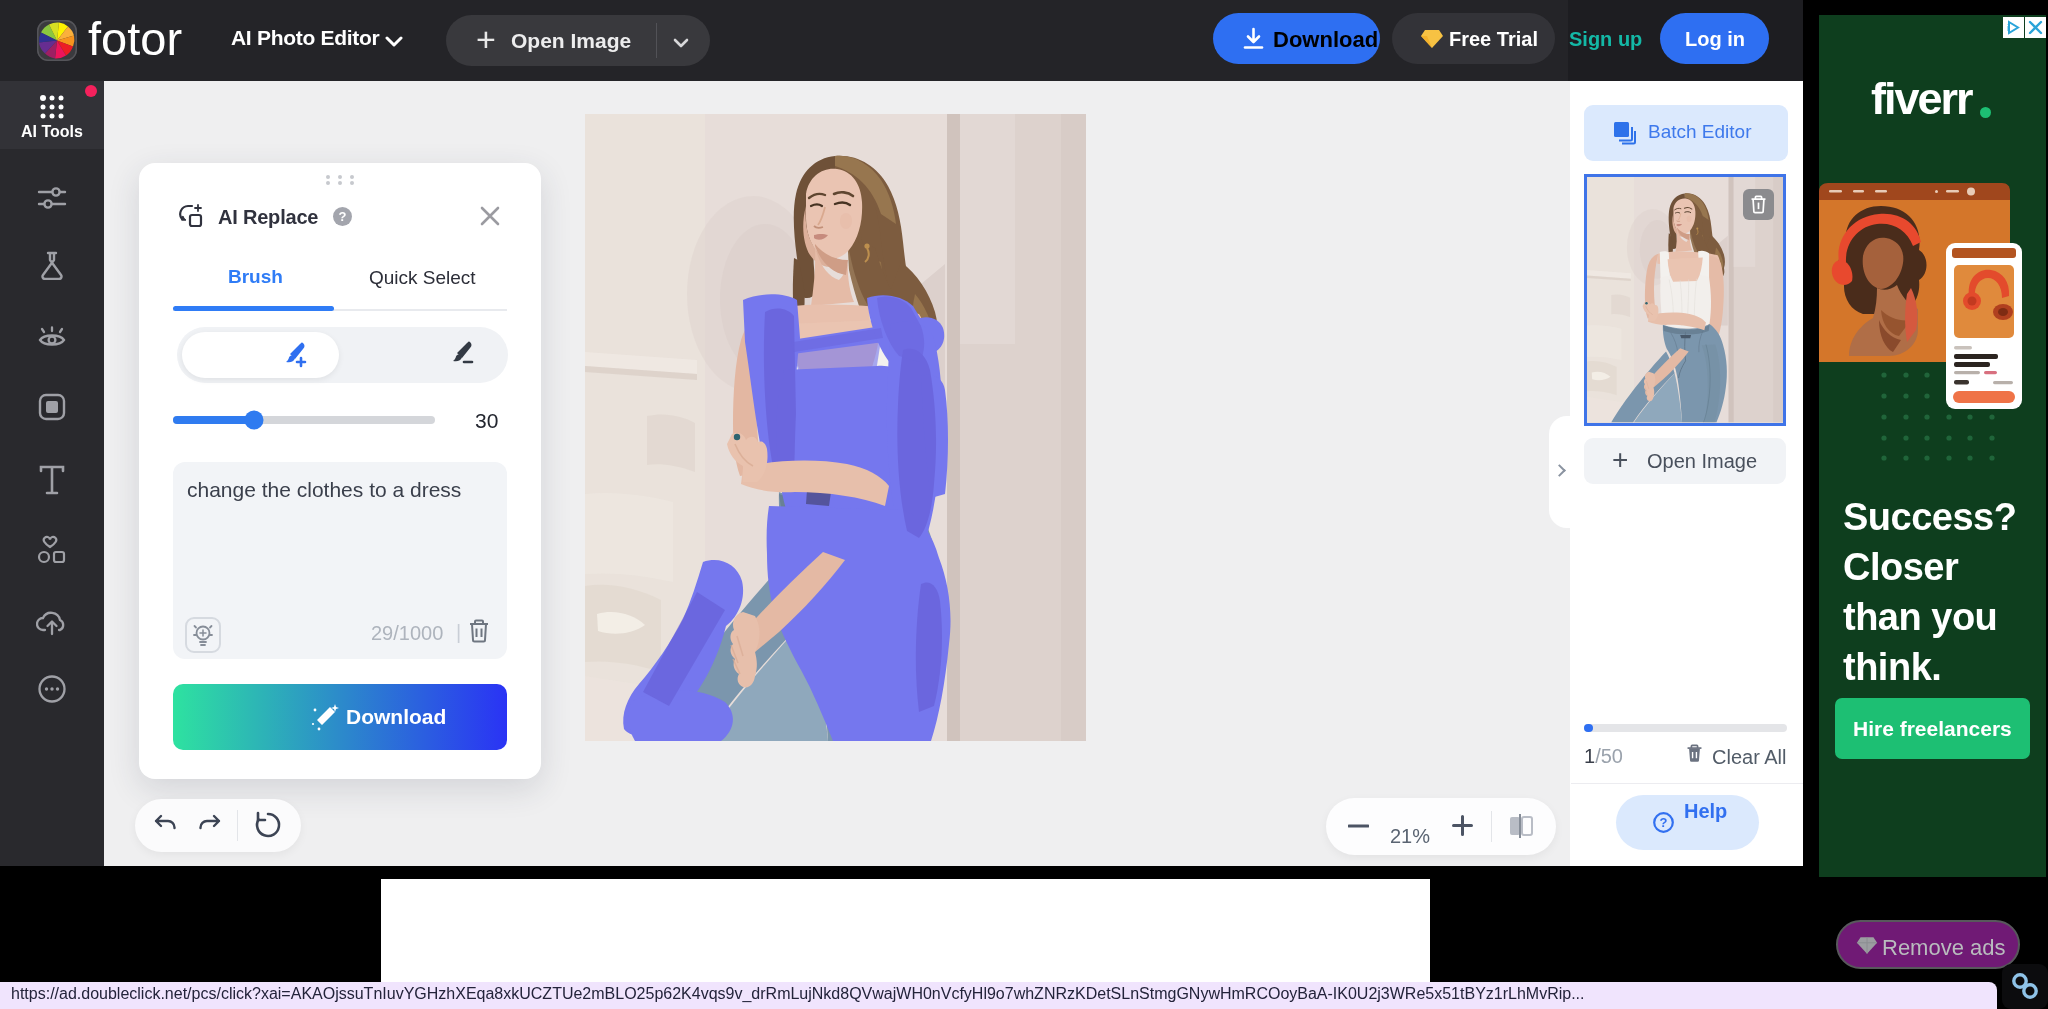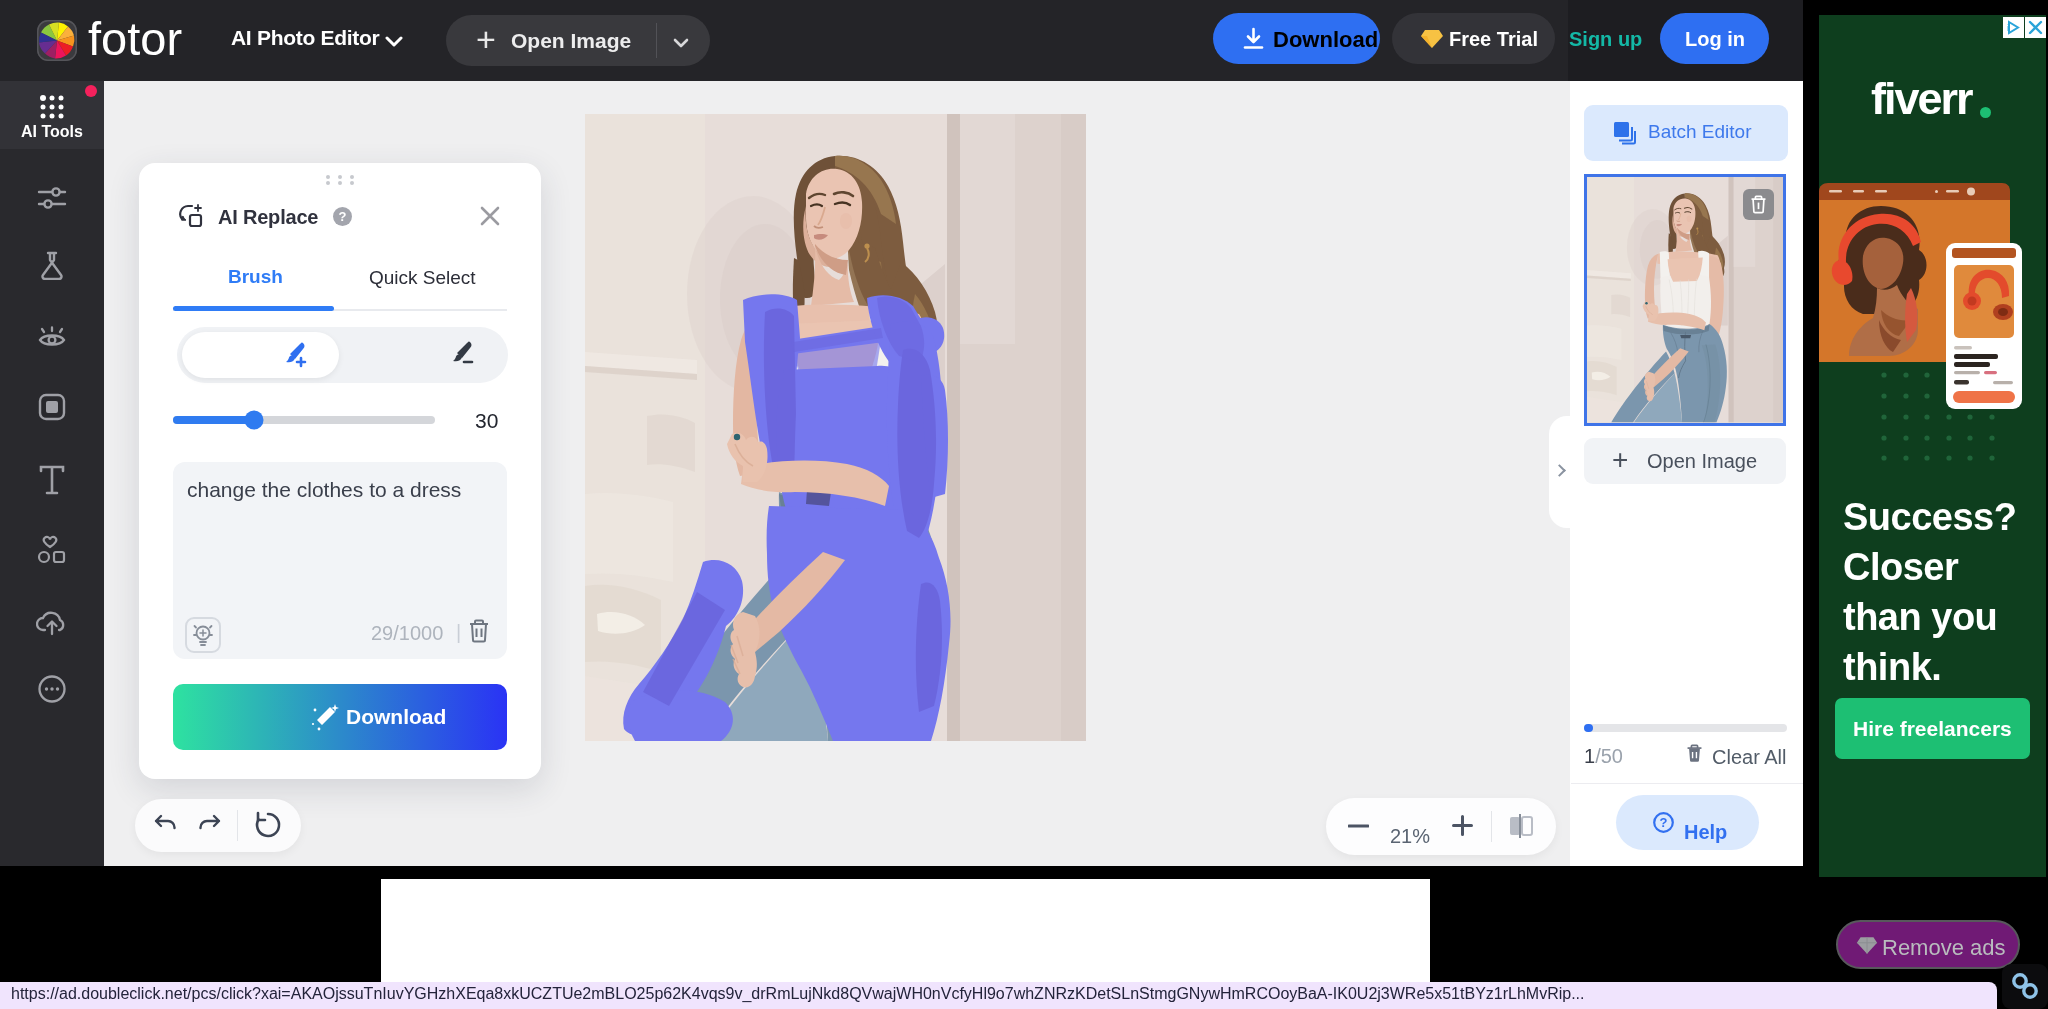--- a/index.html
+++ b/index.html
@@ -61,21 +61,21 @@
   #thumb-trash { position:absolute; left:156px; top:12px; width:31px; height:31px; background:#8b8b8e; border-radius:6px; }
   #openimg2 { left:1584px; top:438px; width:202px; height:46px; background:#f1f3f6; border-radius:9px; }
   #openimg2 .plus2 { position:absolute; left:28px; top:6px; font-size:28px; font-weight:400; color:#49505c; }
   #openimg2 span { position:absolute; left:63px; top:12px; font-size:20px; color:#49505c; }
   #pbar { left:1584px; top:724px; width:203px; height:8px; background:#e4e5e8; border-radius:5px; }
   #pbar .fill { position:absolute; left:0; top:0; width:9px; height:8px; background:#2e6ff2; border-radius:5px; }
   #pcount { left:1584px; top:745px; font-size:20px; color:#3a3f4a; }
   #clearall { left:1712px; top:746px; font-size:20px; color:#525c68; }
   #divline { left:1571px; top:783px; width:232px; height:1px; background:#ececf0; }
   #btn-help { left:1616px; top:795px; width:143px; height:55px; background:#dbe9fd; border-radius:28px; }
-  #btn-help span { position:absolute; left:68px; top:26px; font-size:20px; font-weight:700; color:#3270f0; }
+  #btn-help span { position:absolute; left:68px; top:5px; font-size:20px; font-weight:700; color:#3270f0; }
   
   #adcol { left:1803px; top:0; width:245px; height:1009px; background:#000; }
   #ad { position:absolute; left:16px; top:15px; width:227px; height:862px; background:#0e3e1e; overflow:hidden; }
   #fiverr-logo { position:absolute; left:52px; top:58px; font-size:45px; font-weight:700; color:#fff; letter-spacing:-2px; }
   #ad-success { position:absolute; left:24px; top:477px; font-size:38px; font-weight:700; color:#fff; line-height:50px; letter-spacing:-.5px;}
   #hirebtn { position:absolute; left:16px; top:683px; width:195px; height:61px; background:#1dbf73; border-radius:7px; }
   #hirebtn span { position:absolute; left:18px; top:19px; font-size:21px; font-weight:700; color:#fff; }
   
   #botblack { left:0; top:866px; width:1803px; height:143px; background:#000; }
   #whitead { left:381px; top:879px; width:1049px; height:130px; background:#fff; }

